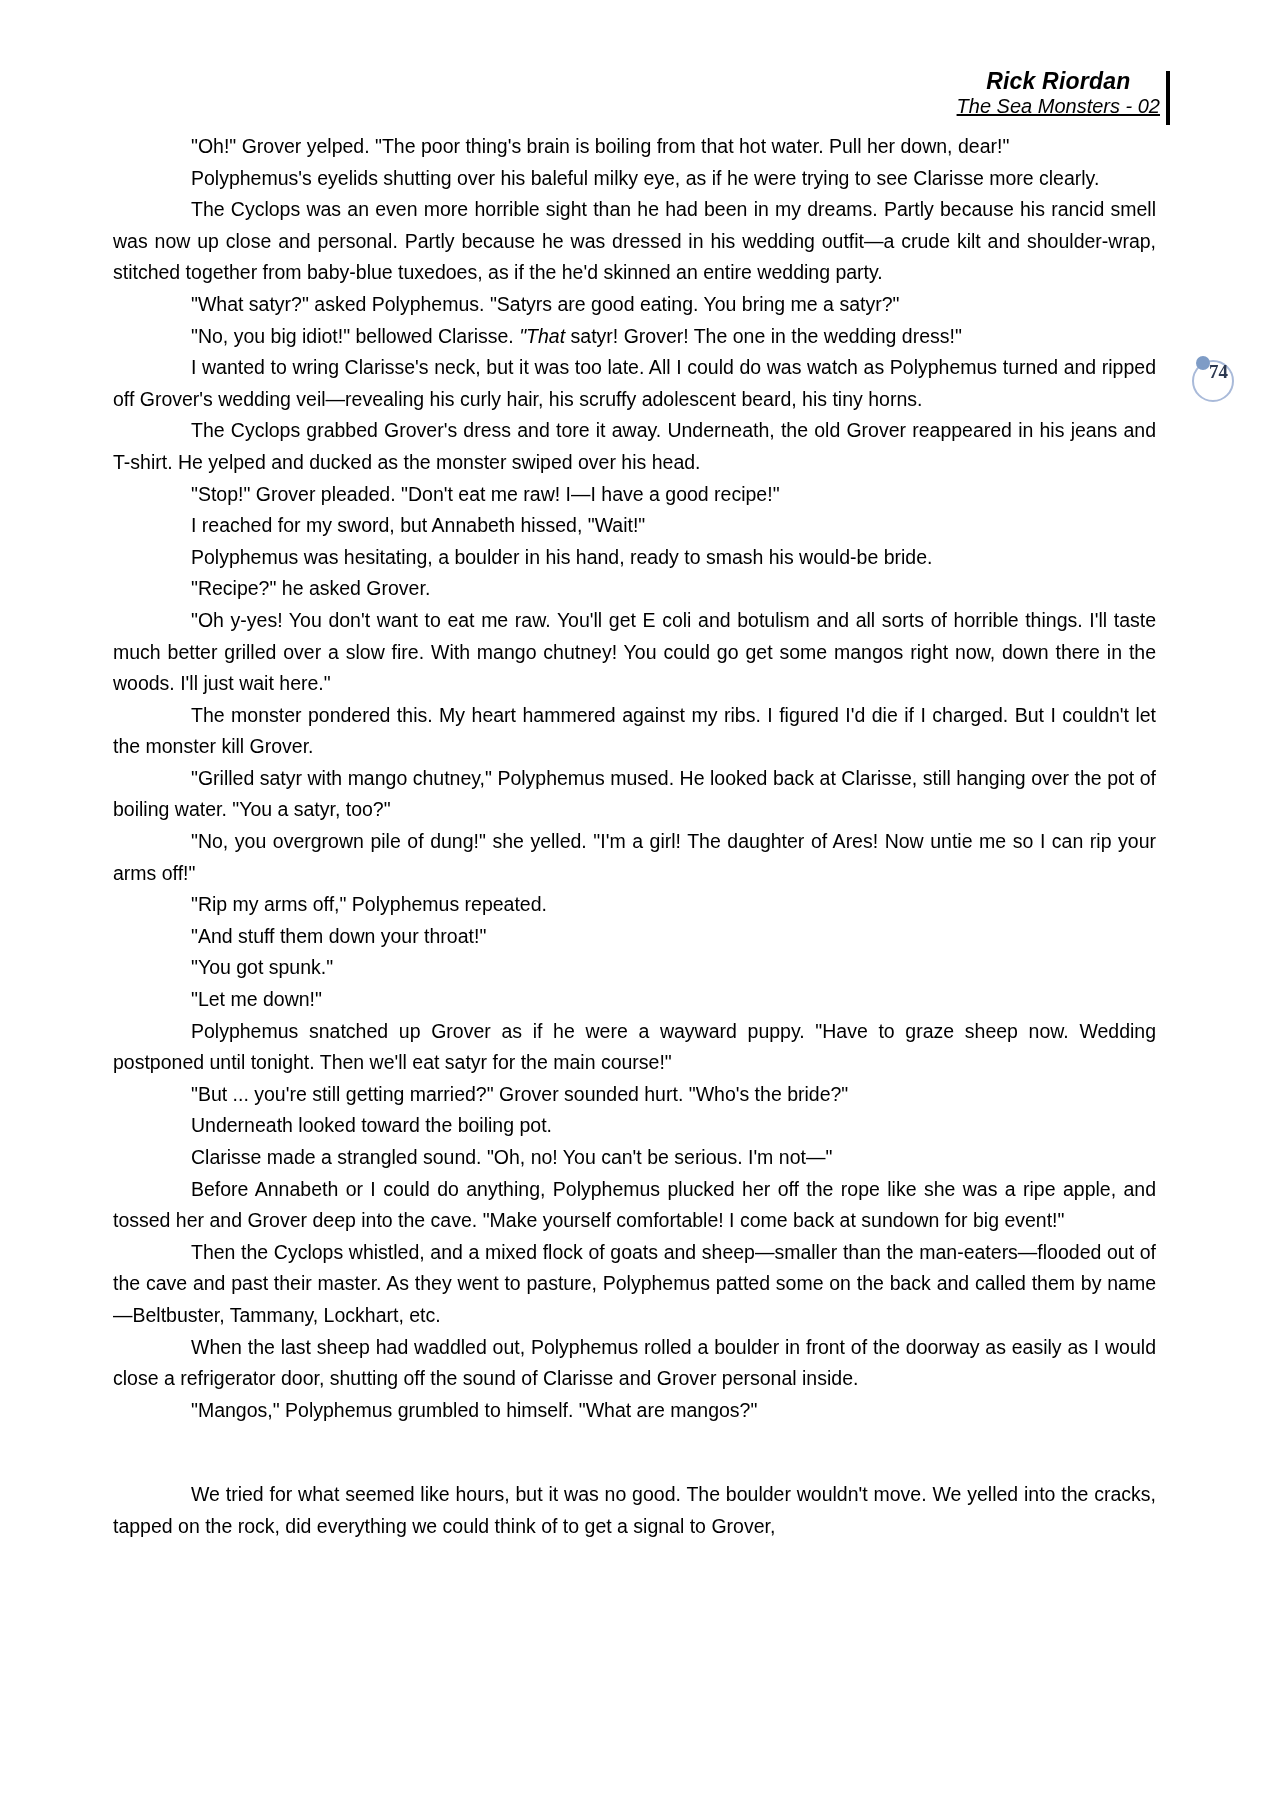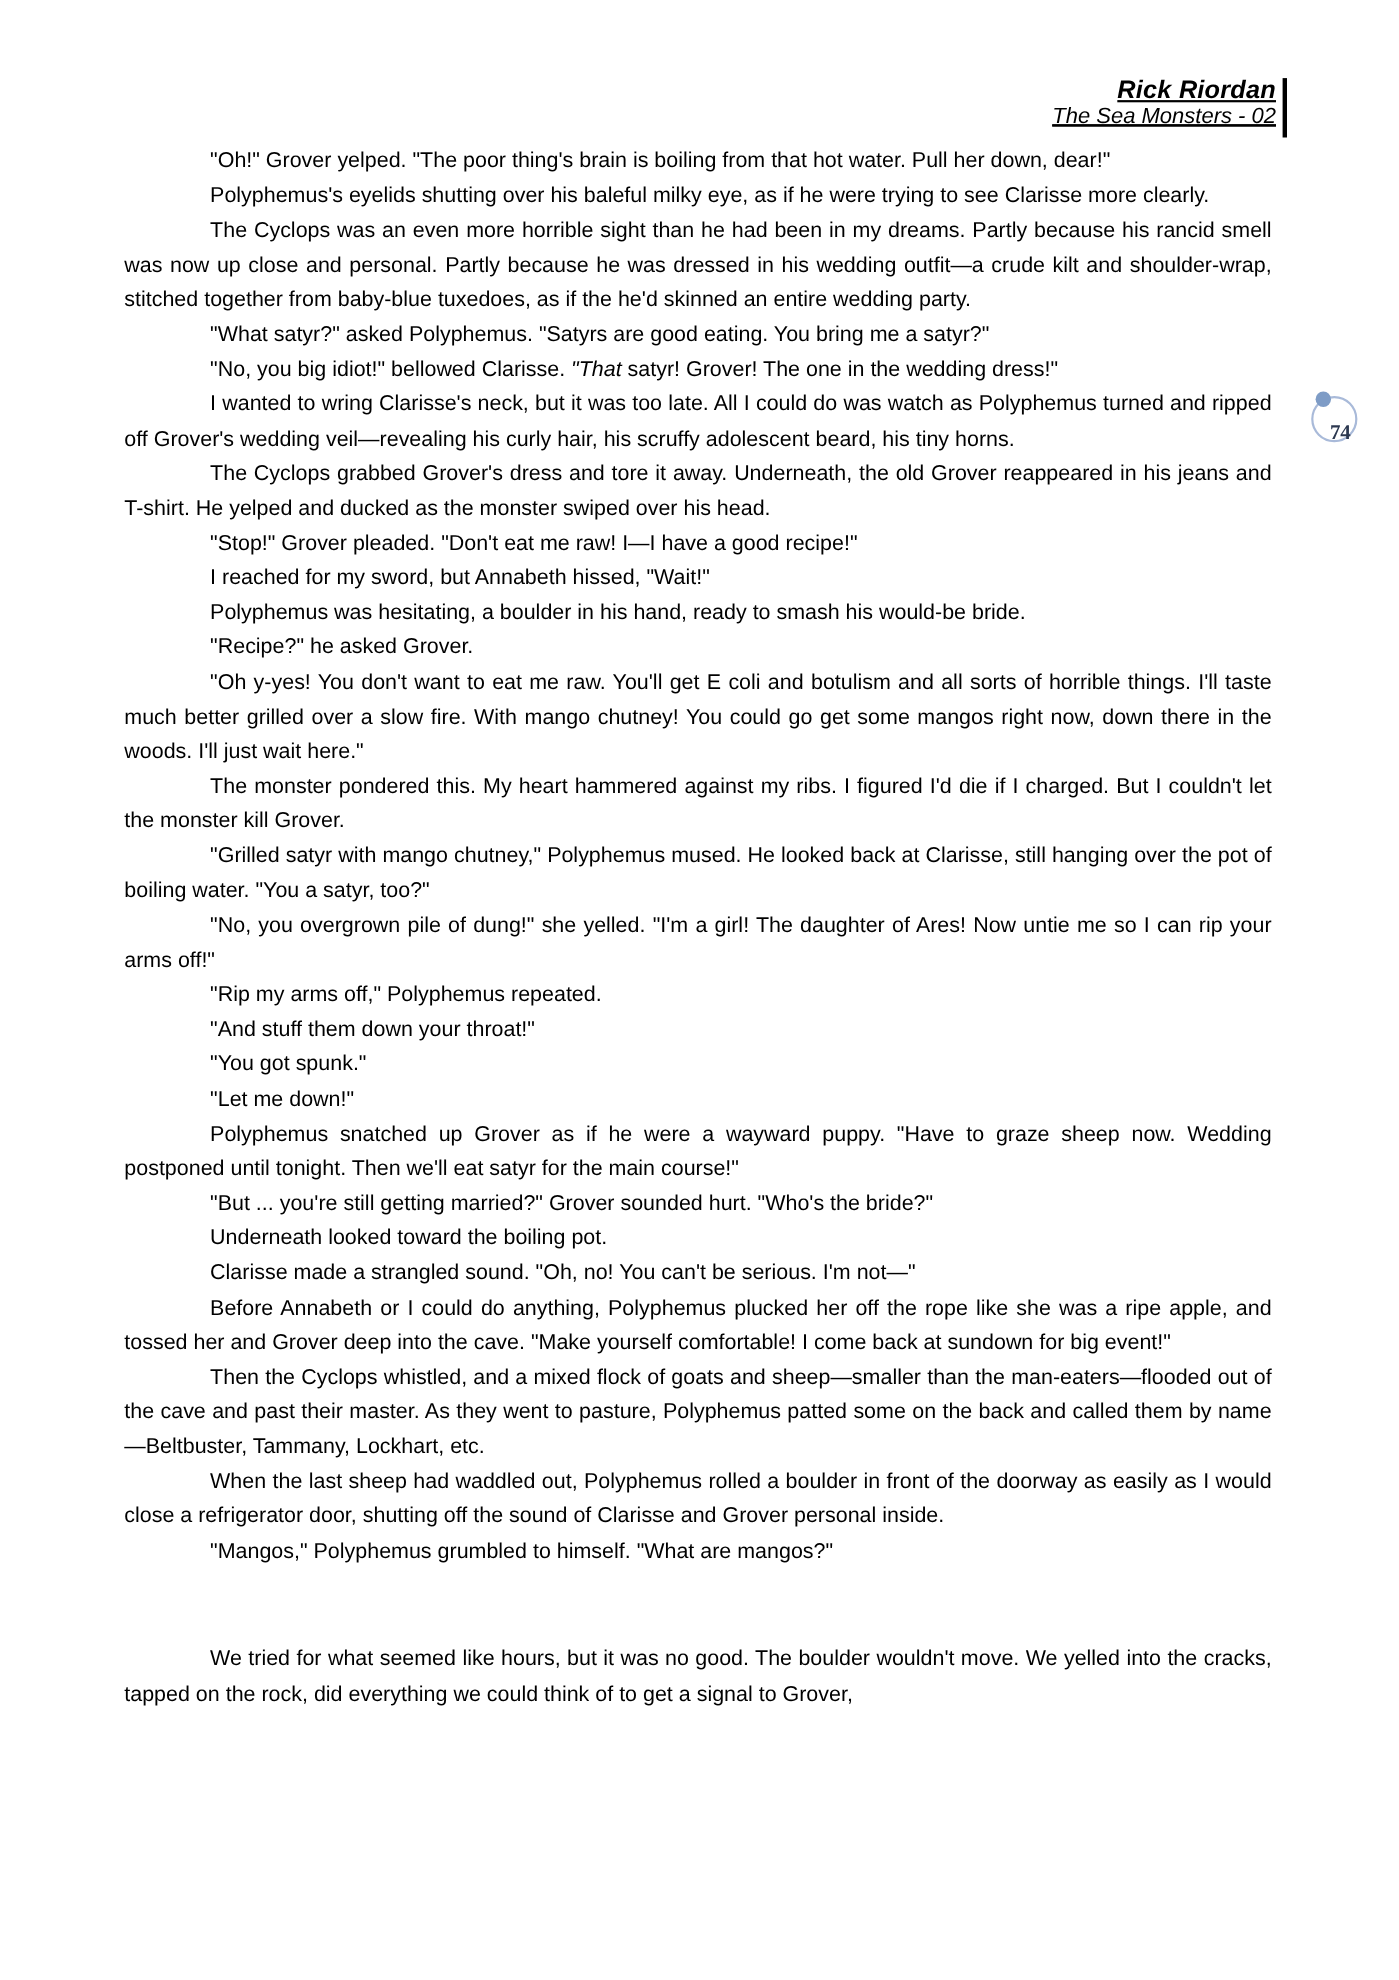--- a/index.html
+++ b/index.html
@@ -9,25 +9,24 @@
     height: 1800px;
     background: var(--bg, #ffffff);
     font-family: "Liberation Sans", sans-serif;
     overflow: hidden;
     margin: 0 auto;
   }
   .header {
     position: absolute;
     top: 69px;
     right: 112px;
-    text-align: right;
+    text-align: center;
     line-height: 25px;
     color: var(--text, #000000);
     white-space: nowrap;
-    text-decoration: underline;
   }
   .author {
     font-size: 23px;
     font-weight: bold;
     font-style: italic;
     letter-spacing: 0.2px;
   }
   .book-title {
     font-size: 20px;
     font-style: italic;
@@ -45,21 +44,21 @@
     position: absolute;
     left: 113px;
     top: 131px;
     width: 1043px;
     font-size: 19.5px;
     line-height: 31.6px;
     text-align: justify;
     color: var(--text, #000000);
   }
   .body-text p { margin: 0; text-indent: 78px; }
-  .body-text p.gap-before { margin-top: 67px; }
+  .body-text p.gap-before { margin-top: 53px; }
   .seg-italic { font-style: italic; }
   .page-marker-circle {
     position: absolute;
     left: 1192px;
     top: 360px;
     width: 42px;
     height: 42px;
     border: 2px solid var(--marker-circle, #a9bad9);
     border-radius: 50%;
     box-sizing: border-box;
@@ -74,21 +73,20 @@
     background: var(--marker-dot, #7e9cc6);
   }
   .page-marker-num {
     position: absolute;
     left: 1209px;
     top: 361px;
     font-family: "Liberation Serif", serif;
     font-weight: bold;
     font-size: 19px;
     color: var(--marker-text, #2c3850);
-    margin-top: 22px;
   }
 </style>
 </head>
 <body>
 
 <div class="page" style="--bg: #ffffff; --text: #000000; --marker-circle: #a9bad9; --marker-dot: #7e9cc6; --marker-text: #2c3850;">
 
   <div class="header">
     <div class="author">Rick Riordan</div>
     <div class="book-title">The Sea Monsters - 02</div>

